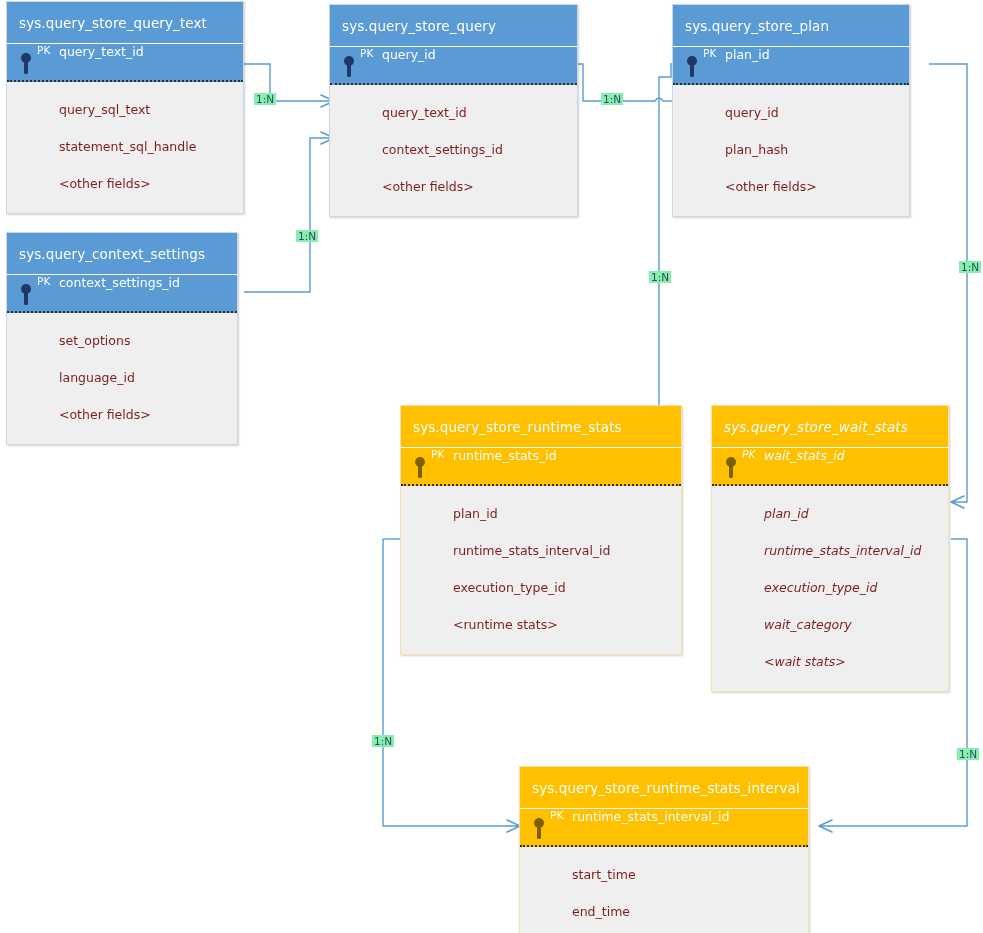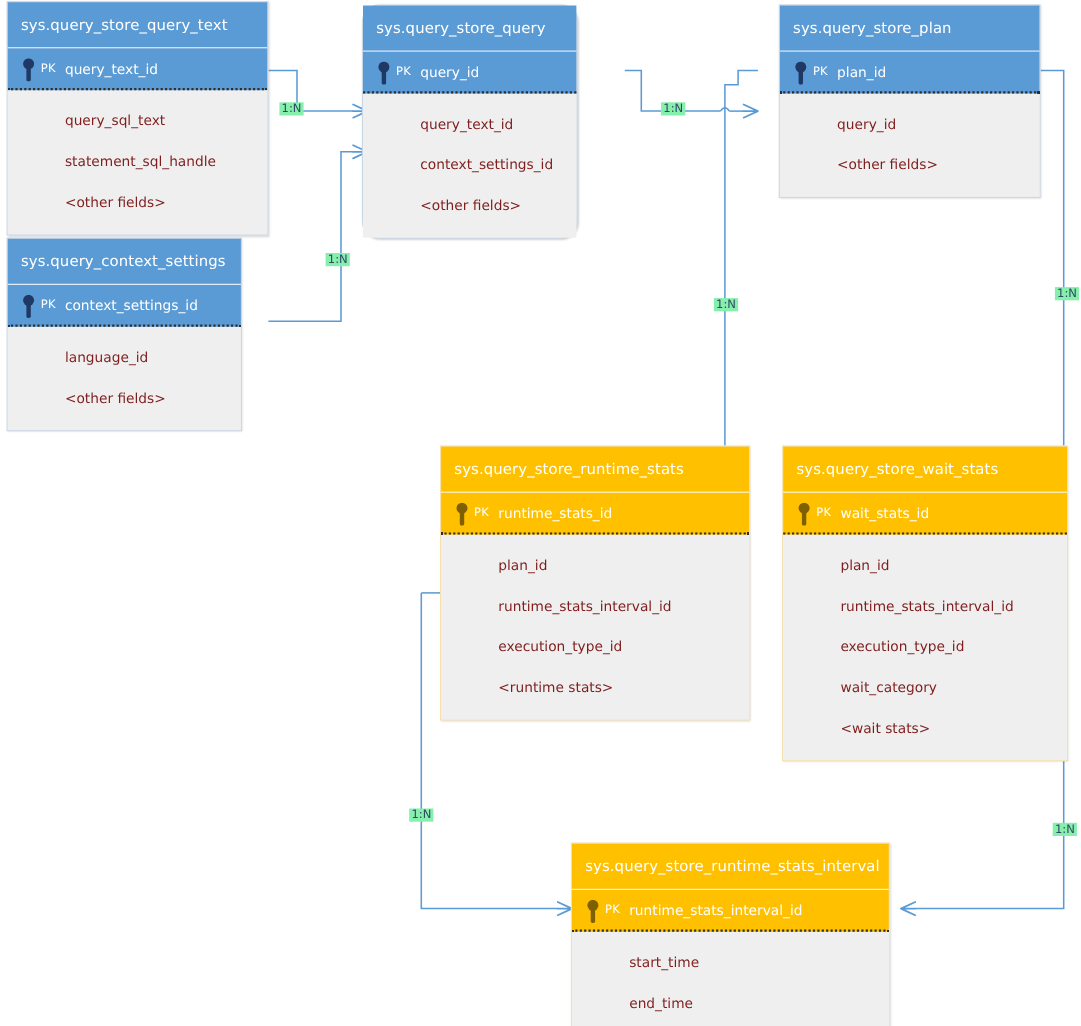--- a/index.html
+++ b/index.html
@@ -31,21 +31,20 @@
     font-size:13.5px;
     letter-spacing:.1px;
     white-space:nowrap;
     overflow:hidden;
   }
   .entity .pkrow{
     box-sizing:border-box;
     height:38px;
     position:relative;
     display:flex;
-    align-items:center;
     border-bottom:2px dotted #2f2f2f;
   }
   .entity .pkrow .pklabel{
     position:absolute;
     left:30px;
     font-size:10.5px;
     color:#ffffff;
     letter-spacing:.2px;
   }
   .entity .pkrow .pkname{
@@ -169,65 +168,67 @@
       <span class="pklabel">PK</span>
       <span class="pkname">query_text_id</span>
     </div>
     <div class="fields">
       <div class="fld">query_sql_text</div>
       <div class="fld">statement_sql_handle</div>
       <div class="fld">&lt;other fields&gt;</div>
     </div>
   </div>
 
-  <div class="entity blue" style="left:6px;top:216px;width:214px;">
+  <div class="entity blue" style="left:6px;top:232px;width:232px;">
     <div class="ttl">sys.query_context_settings</div>
     <div class="pkrow">
       <svg class="keyicon" viewBox="0 0 14 21">
         <circle cx="7" cy="5" r="5" fill="#1f3864"></circle>
         <rect x="5" y="8" width="4" height="13" rx="1.6" fill="#1f3864"></rect>
       </svg>
       <span class="pklabel">PK</span>
       <span class="pkname">context_settings_id</span>
     </div>
     <div class="fields">
+      <div class="fld">set_options</div>
       <div class="fld">language_id</div>
       <div class="fld">&lt;other fields&gt;</div>
     </div>
   </div>
 
-  <div class="entity blue" style="left:329px;top:4px;width:196px;border-radius:16px;">
+  <div class="entity blue" style="left:329px;top:4px;width:249px;">
     <div class="ttl">sys.query_store_query</div>
     <div class="pkrow">
       <svg class="keyicon" viewBox="0 0 14 21">
         <circle cx="7" cy="5" r="5" fill="#1f3864"></circle>
         <rect x="5" y="8" width="4" height="13" rx="1.6" fill="#1f3864"></rect>
       </svg>
       <span class="pklabel">PK</span>
       <span class="pkname">query_id</span>
     </div>
     <div class="fields">
       <div class="fld">query_text_id</div>
       <div class="fld">context_settings_id</div>
       <div class="fld">&lt;other fields&gt;</div>
     </div>
   </div>
 
-  <div class="entity blue" style="left:708px;top:4px;width:238px;">
+  <div class="entity blue" style="left:672px;top:4px;width:238px;">
     <div class="ttl">sys.query_store_plan</div>
     <div class="pkrow">
       <svg class="keyicon" viewBox="0 0 14 21">
         <circle cx="7" cy="5" r="5" fill="#1f3864"></circle>
         <rect x="5" y="8" width="4" height="13" rx="1.6" fill="#1f3864"></rect>
       </svg>
       <span class="pklabel">PK</span>
       <span class="pkname">plan_id</span>
     </div>
     <div class="fields">
       <div class="fld">query_id</div>
+      <div class="fld">plan_hash</div>
       <div class="fld">&lt;other fields&gt;</div>
     </div>
   </div>
 
   <div class="entity gold" style="left:400px;top:405px;width:282px;">
     <div class="ttl">sys.query_store_runtime_stats</div>
     <div class="pkrow">
       <svg class="keyicon" viewBox="0 0 14 21">
         <circle cx="7" cy="5" r="5" fill="#7f6000"></circle>
         <rect x="5" y="8" width="4" height="13" rx="1.6" fill="#7f6000"></rect>
@@ -236,21 +237,21 @@
       <span class="pkname">runtime_stats_id</span>
     </div>
     <div class="fields">
       <div class="fld">plan_id</div>
       <div class="fld">runtime_stats_interval_id</div>
       <div class="fld">execution_type_id</div>
       <div class="fld">&lt;runtime stats&gt;</div>
     </div>
   </div>
 
-  <div class="entity gold" style="left:711px;top:405px;width:260px;">
+  <div class="entity gold" style="left:711px;top:405px;width:238px;font-style:italic;">
     <div class="ttl">sys.query_store_wait_stats</div>
     <div class="pkrow">
       <svg class="keyicon" viewBox="0 0 14 21">
         <circle cx="7" cy="5" r="5" fill="#7f6000"></circle>
         <rect x="5" y="8" width="4" height="13" rx="1.6" fill="#7f6000"></rect>
       </svg>
       <span class="pklabel">PK</span>
       <span class="pkname">wait_stats_id</span>
     </div>
     <div class="fields">

